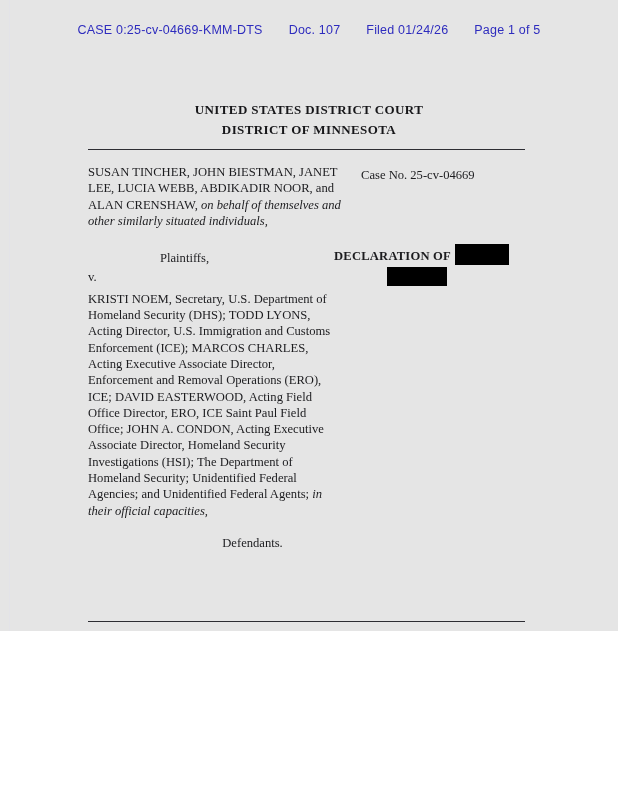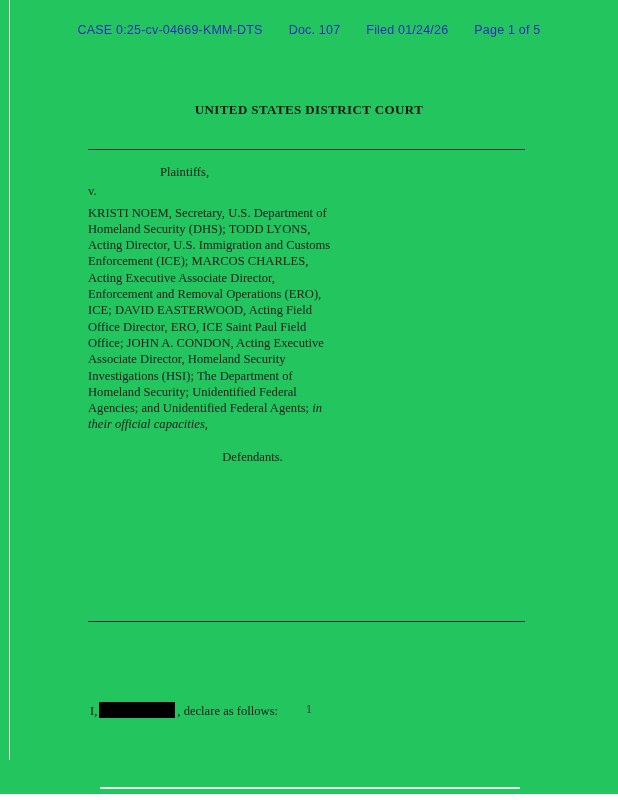--- a/index.html
+++ b/index.html
@@ -1,20 +1,20 @@
 <!DOCTYPE html>
 <html><head>
 <meta charset="utf-8">
 <style>
   html, body { margin: 0; padding: 0; background: #ffffff; }
   .page {
     position: relative;
     width: 618px;
-    height: 794px;
-    background: #22c55e;
+    height: 631px;
+    background: #e5e5e5;
     font-family: "Liberation Serif", serif;
     color: #1c1c1f;
     overflow: hidden;
   }
   
   .scan-edge-left {
     position: absolute; left: 9px; top: 0; width: 1px; height: 760px;
     background: #e3e3e8;
   }
   .scan-edge-bottom {
@@ -51,21 +51,21 @@
   }
   .rule-top { top: 149px; }
   .rule-bottom { top: 621px; }
 
   .caption-left {
     position: absolute; left: 88px; top: 164px; width: 254px;
     font-size: 12.6px;
     line-height: 16.3px;
   }
   .party-block { margin: 0; }
-  .party-label-plaintiffs { padding-left: 72px; }
+  .party-label-plaintiffs { margin-top: 21px; padding-left: 72px; }
   .versus { margin-top: 3px; }
   .defendants-block { margin-top: 5px; }
   .party-label-defendants { margin-top: 16px; padding-left: 75px; text-align: center; }
   .ital { font-style: italic; }
 
   .caption-right {
     position: absolute; left: 334px; top: 167px; width: 200px;
     font-size: 12.6px;
     line-height: 16.3px;
   }
@@ -103,31 +103,40 @@
 
   <div class="scan-edge-left"></div>
   <div class="scan-edge-bottom"></div>
 
   <div class="stamp" style="color: rgb(46, 44, 190);">
     <span class="seg">CASE 0:25-cv-04669-KMM-DTS</span><span class="seg">Doc. 107</span><span class="seg">Filed 01/24/26</span><span class="seg">Page 1 of 5</span>
   </div>
 
   <div class="court-title">
     <div>UNITED STATES DISTRICT COURT</div>
+    <div>DISTRICT OF MINNESOTA</div>
   </div>
 
   <div class="rule rule-top"></div>
 
   <div class="caption-left">
+    <p class="party-block"><span>SUSAN TINCHER, JOHN BIESTMAN, JANET LEE, LUCIA WEBB, ABDIKADIR NOOR, and ALAN CRENSHAW, </span><span class="ital">on behalf of themselves and other similarly situated individuals,</span></p>
     <div class="party-label-plaintiffs">Plaintiffs,</div>
     <div class="versus">v.</div>
     <p class="party-block defendants-block"><span>KRISTI NOEM, Secretary, U.S. Department of Homeland Security (DHS); TODD LYONS, Acting Director, U.S. Immigration and Customs Enforcement (ICE); MARCOS CHARLES, Acting Executive Associate Director, Enforcement and Removal Operations (ERO), ICE; DAVID EASTERWOOD, Acting Field Office Director, ERO, ICE Saint Paul Field Office; JOHN A. CONDON, Acting Executive Associate Director, Homeland Security Investigations (HSI); The Department of Homeland Security; Unidentified Federal Agencies; and Unidentified Federal Agents; </span><span class="ital">in their official capacities,</span></p>
     <div class="party-label-defendants">Defendants.</div>
   </div>
 
+  <div class="caption-right">
+    <div class="case-number">Case No. 25-cv-04669</div>
+    <div class="declaration-title">
+      <span>DECLARATION OF</span><span class="redaction redact-title-1" style="background: rgb(0, 0, 0);"></span>
+      <span class="redaction redact-title-2" style="background: rgb(0, 0, 0);"></span>
+    </div>
+  </div>
 
   <div class="rule rule-bottom"></div>
 
   <div class="opening-line">
     <span>I,</span><span class="redaction redact-name" style="background: rgb(0, 0, 0);"></span><span>, declare as follows:</span>
   </div>
 
   <div class="page-number">1</div>
 
 </div>

